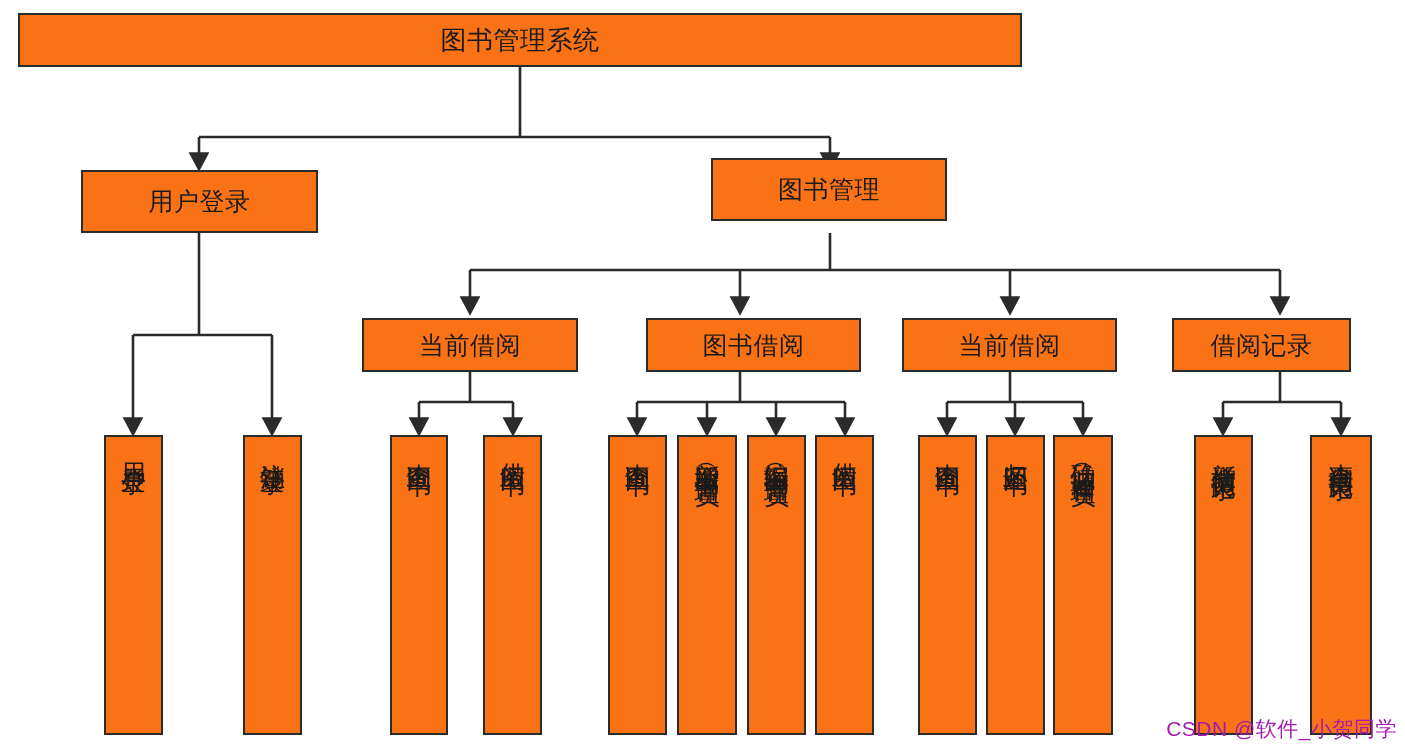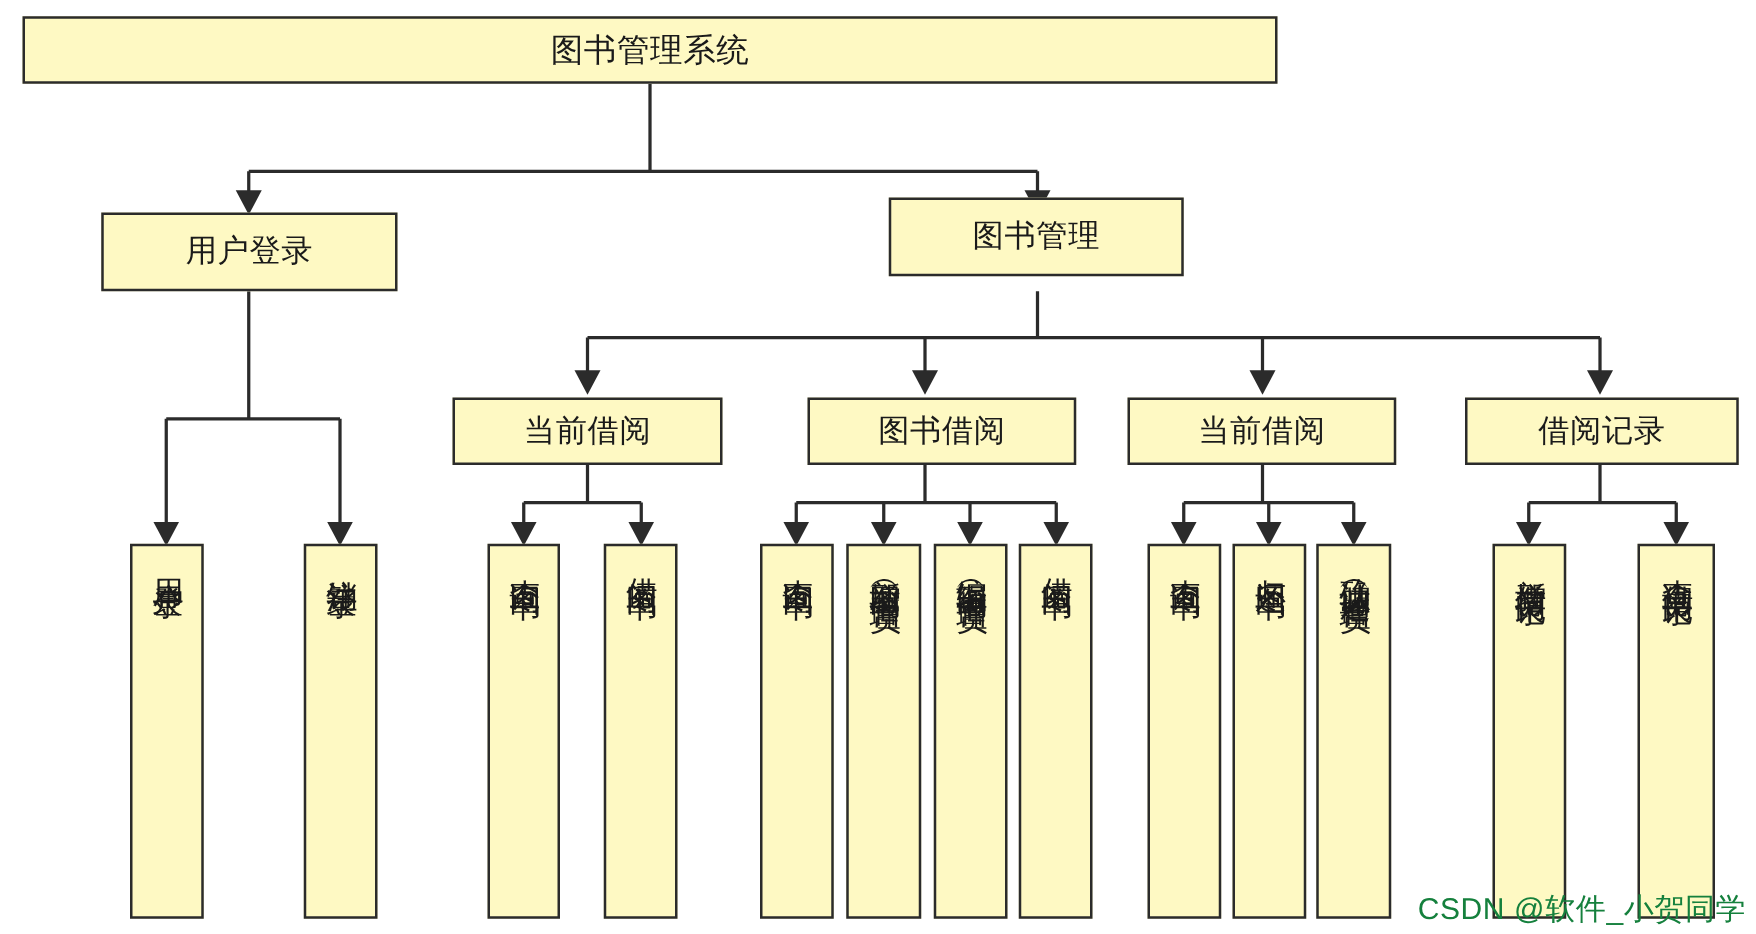--- a/index.html
+++ b/index.html
@@ -8,21 +8,21 @@
     background:#ffffff;
     font-family:"Liberation Sans","DejaVu Sans",sans-serif;
     overflow:hidden;
   }
   #canvas{position:relative;width:1405px;height:747px;}
   #wires{position:absolute;left:0;top:0;width:1405px;height:747px;pointer-events:none;}
 
   .node{
     position:absolute;
     box-sizing:border-box;
-    background:#fef9c3;
+    background:#f97316;
     border:2px solid #2b2b2b;
     display:flex;
     align-items:center;
     justify-content:center;
     color:#1a1a1a;
   }
   .node .label{
     display:block;
     text-align:center;
     line-height:1.24;
@@ -47,22 +47,22 @@
     line-height:1.16;
     letter-spacing:3px;
     white-space:nowrap;
   }
   .node.v.tall .label{font-size:25px;}
 
   #watermark{
     position:absolute;
     right:8px;
     bottom:4px;
-    font-size:24px;
-    color:#15803d;
+    font-size:21px;
+    color:#a21caf;
     white-space:nowrap;
     letter-spacing:0.5px;
   }
 </style>
 </head>
 <body>
 
 <div id="canvas">
 
   <svg id="wires" viewBox="0 0 1405 747">
@@ -128,21 +128,21 @@
 
   <div class="node h" style="left:362px;top:318px;width:216px;height:54px;">
     <span class="label">当前借阅</span>
   </div>
   <div class="node h" style="left:633px;top:318px;width:215px;height:54px;margin-left:13px;">
     <span class="label">图书借阅</span>
   </div>
   <div class="node h" style="left:902px;top:318px;width:215px;height:54px;">
     <span class="label">当前借阅</span>
   </div>
-  <div class="node h" style="left:1172px;top:318px;width:219px;height:54px;">
+  <div class="node h" style="left:1172px;top:318px;width:179px;height:54px;">
     <span class="label">借阅记录</span>
   </div>
 
   <div class="node v" style="left:104px;top:435px;width:59px;height:300px;">
     <span class="label">用户登录</span>
   </div>
   <div class="node v" style="left:243px;top:435px;width:59px;height:300px;">
     <span class="label">注销登录</span>
   </div>
 

